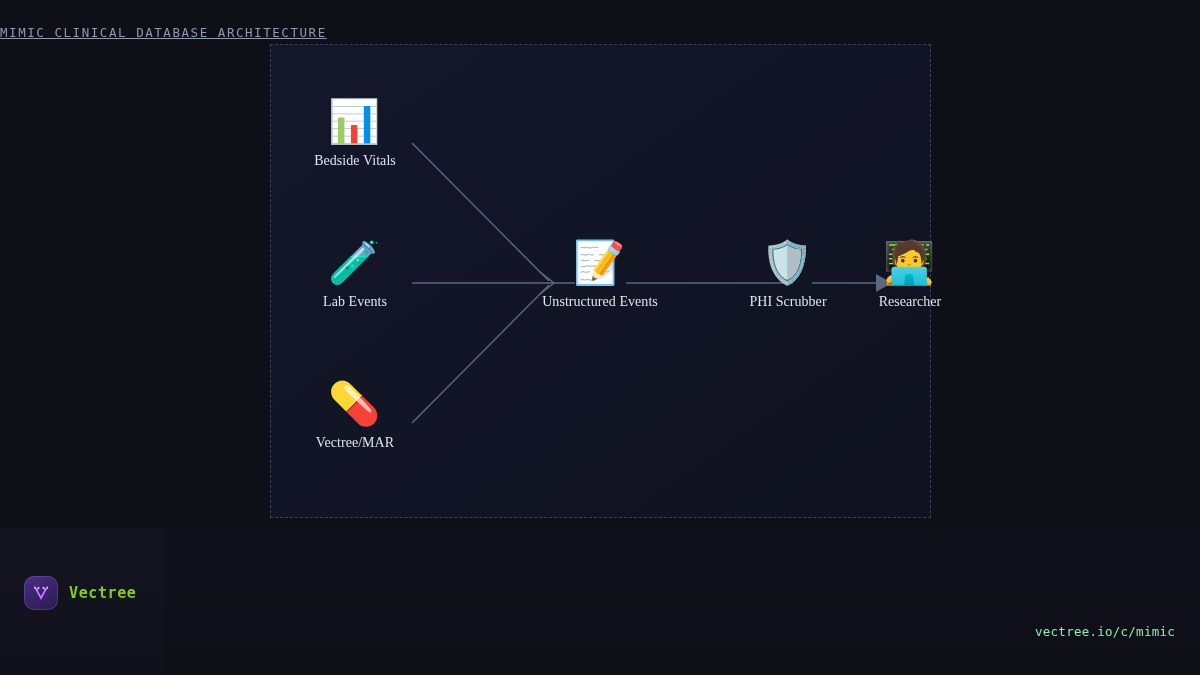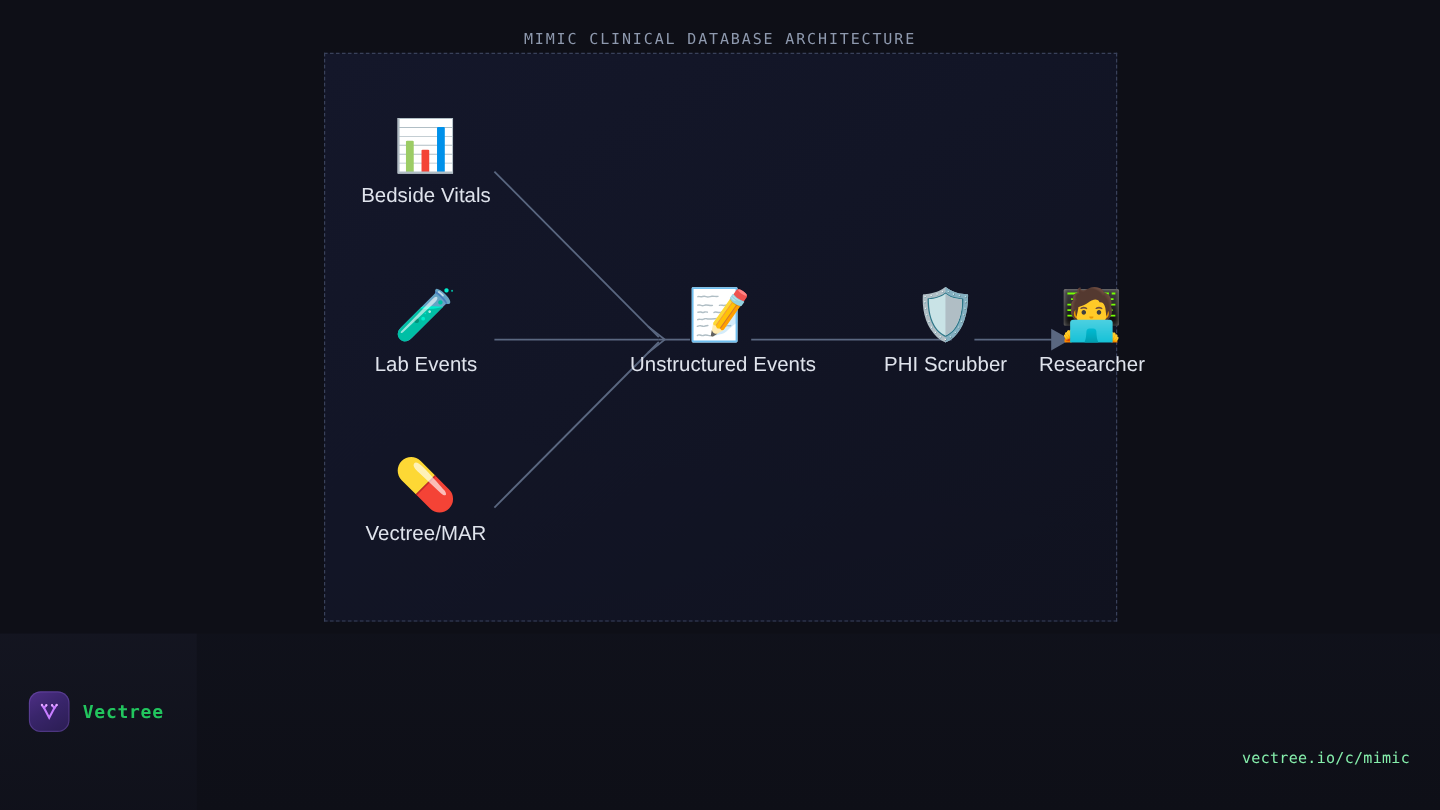--- a/index.html
+++ b/index.html
@@ -31,26 +31,26 @@
     width: 1036px; height: 147px;
     background: linear-gradient(180deg, rgba(17,19,30,0.5) 0%, rgba(14,15,23,0.2) 100%);
     pointer-events: none;
   }
 
   
   #diagram-title {
     position: absolute;
     left: 0; top: 25px;
     width: 1200px;
-    text-align: center;
     font-family: "DejaVu Sans Mono", "Liberation Mono", monospace;
     font-size: 12.5px;
     letter-spacing: 1.55px;
     color: #8e99ae;
     white-space: nowrap;
+    text-decoration: underline;
   }
 
   
   #boundary-box {
     position: absolute;
     left: 270px; top: 44px;
     width: 661px; height: 474px;
     border: 1.5px dashed #39415a;
     background: linear-gradient(145deg, #14172a 0%, #121526 45%, #10121f 100%);
   }
@@ -74,22 +74,22 @@
     font-family: "DejaVu Sans", sans-serif;
     font-size: 42px;
     line-height: 52px;
     height: 52px;
     display: block;
     text-align: center;
   }
   .node-label {
     display: block;
     margin-top: 5px;
-    font-family: Liberation Sans, sans-serif;
-    font-size: 17px;
+    font-family: Liberation Serif, serif;
+    font-size: 14px;
     color: #dfe3ec;
     letter-spacing: 0.05px;
     white-space: nowrap;
   }
 
   
   #node-bedside-vitals   { left: 355px; top: 96px; }
   #node-lab-events       { left: 355px; top: 237px; }
   #node-pharmacy-mar     { left: 355px; top: 378px; }
   #node-unstructured-notes { left: 600px; top: 237px; }
@@ -114,21 +114,21 @@
     display: flex;
     align-items: center;
     justify-content: center;
     flex: none;
     box-shadow: inset 0 0 0 1px rgba(150,110,220,0.30);
   }
   #brand-name {
     font-family: "DejaVu Sans Mono", "Liberation Mono", monospace;
     font-size: 15px;
     font-weight: bold;
-    color: #22c55e;
+    color: #84cc16;
     letter-spacing: 0.6px;
   }
   #brand-title {
     margin-top: 8px;
     font-family: "DejaVu Sans Mono", "Liberation Mono", monospace;
     font-size: 33px;
     font-weight: bold;
     color: #ffffff;
     letter-spacing: 1.6px;
     line-height: 40px;

